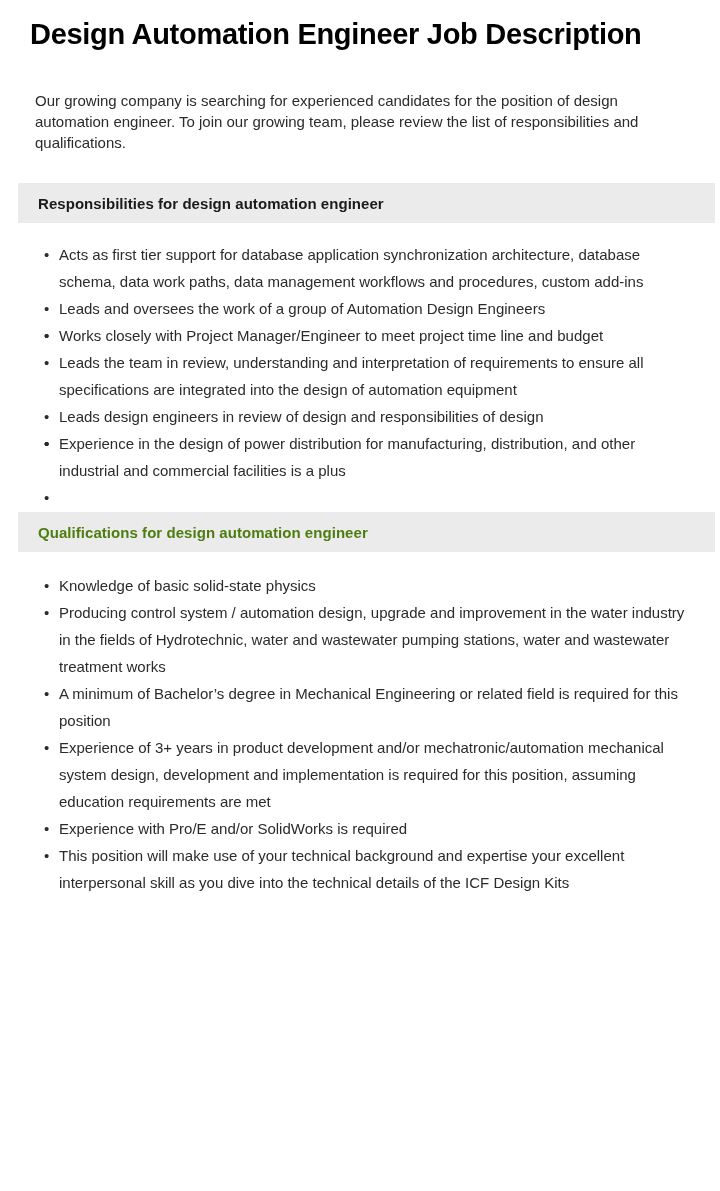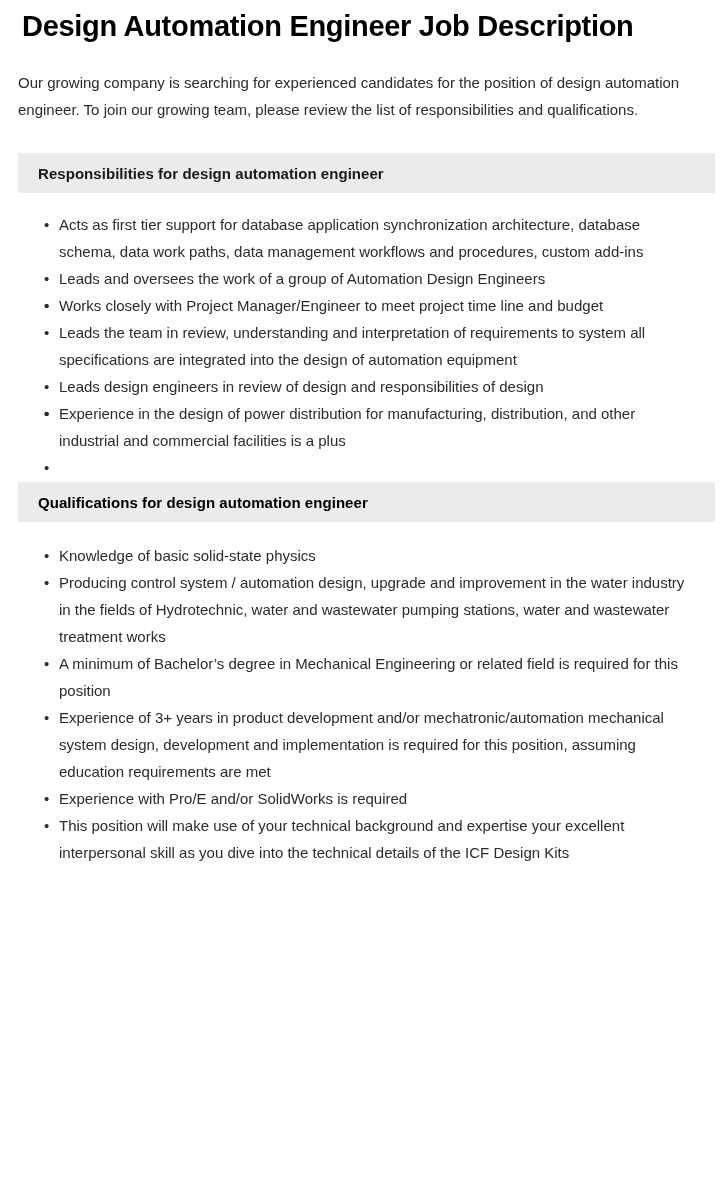--- a/index.html
+++ b/index.html
@@ -25,30 +25,30 @@
     position: relative;
     background: #ffffff;
   }
 
   .doc-title {
     font-size: 29px;
     font-weight: bold;
     line-height: 34px;
     letter-spacing: -0.3px;
     color: #000000;
-    margin: 4px;
+    margin: 12px;
     padding: 5px 18px 0 18px;
     white-space: nowrap;
   }
 
   .intro {
-    margin: 0;
+    margin: 17px;
     padding: 22px 30px 0 18px;
     font-size: 15px;
-    line-height: 27px;
+    line-height: 21px;
     color: #2b2b2b;
   }
 
   .section {
     margin: 0;
   }
 
   .section-header {
     margin: 0 5px 0 18px;
     height: 40px;
@@ -103,31 +103,31 @@
 
   <p class="intro" style="color: rgb(43, 43, 43);">Our growing company is searching for experienced candidates for the position of design automation engineer. To join our growing team, please review the list of responsibilities and qualifications.</p>
 
   <section class="section sec-responsibilities">
     <div class="section-header" style="background: rgb(235, 235, 235); color: rgb(26, 26, 26);">Responsibilities for design automation engineer</div>
     <ul class="bullet-list">
         <li class="bullet-item"><span class="dot">•</span><span class="bullet-text">Acts as first tier support for database application synchronization architecture, database schema, data work paths, data management workflows and procedures, custom add-ins</span></li>
         <li class="bullet-item"><span class="dot">•</span><span class="bullet-text">Leads and oversees the work of a group of Automation Design Engineers</span></li>
         <li class="bullet-item"><span class="dot">•</span></li>
         <li class="bullet-item"><span class="dot">•</span><span class="bullet-text">Works closely with Project Manager/Engineer to meet project time line and budget</span></li>
-        <li class="bullet-item"><span class="dot">•</span><span class="bullet-text">Leads the team in review, understanding and interpretation of requirements to system all specifications are integrated into the design of automation equipment</span></li>
+        <li class="bullet-item"><span class="dot">•</span><span class="bullet-text">Leads the team in review, understanding and interpretation of requirements to ensure all specifications are integrated into the design of automation equipment</span></li>
         <li class="bullet-item"><span class="dot">•</span><span class="bullet-text">Leads design engineers in review of design and responsibilities of design</span></li>
         <li class="bullet-item"><span class="dot">•</span></li>
         <li class="bullet-item"><span class="dot">•</span></li>
         <li class="bullet-item"><span class="dot">•</span><span class="bullet-text">Experience in the design of power distribution for manufacturing, distribution, and other industrial and commercial facilities is a plus</span></li>
         <li class="bullet-item"><span class="dot">•</span></li>
       </ul>
   </section>
 
   <section class="section sec-qualifications">
-    <div class="section-header" style="background: rgb(235, 235, 235); color: #000000;">Qualifications for design automation engineer</div>
+    <div class="section-header" style="background: rgb(235, 235, 235); color: #4d7c0f;">Qualifications for design automation engineer</div>
     <ul class="bullet-list">
         <li class="bullet-item"><span class="dot">•</span><span class="bullet-text">Knowledge of basic solid-state physics</span></li>
         <li class="bullet-item"><span class="dot">•</span><span class="bullet-text">Producing control system / automation design, upgrade and improvement in the water industry in the fields of Hydrotechnic, water and wastewater pumping stations, water and wastewater treatment works</span></li>
         <li class="bullet-item"><span class="dot">•</span><span class="bullet-text">A minimum of Bachelor’s degree in Mechanical Engineering or related field is required for this position</span></li>
         <li class="bullet-item"><span class="dot">•</span><span class="bullet-text">Experience of 3+ years in product development and/or mechatronic/automation mechanical system design, development and implementation is required for this position, assuming education requirements are met</span></li>
         <li class="bullet-item"><span class="dot">•</span><span class="bullet-text">Experience with Pro/E and/or SolidWorks is required</span></li>
         <li class="bullet-item"><span class="dot">•</span><span class="bullet-text">This position will make use of your technical background and expertise your excellent interpersonal skill as you dive into the technical details of the ICF Design Kits</span></li>
       </ul>
   </section>
 

